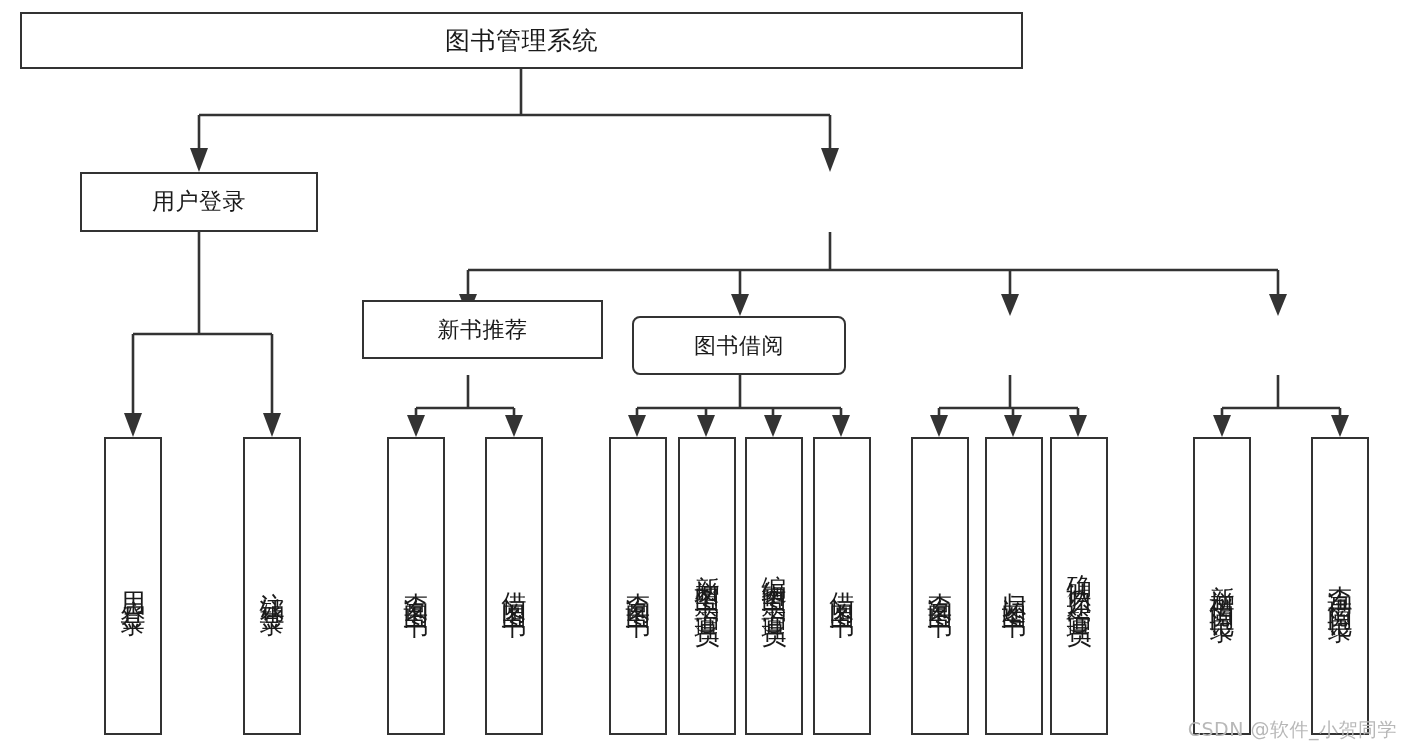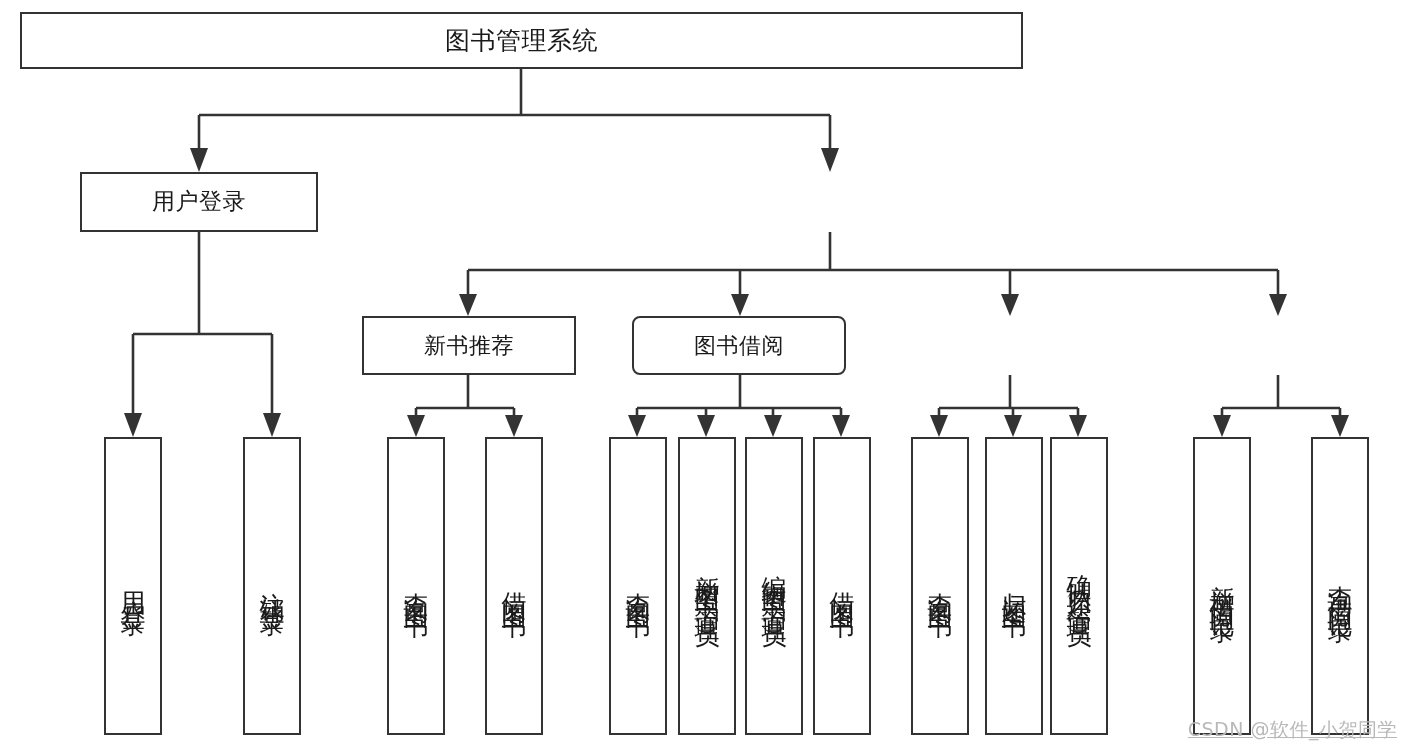--- a/index.html
+++ b/index.html
@@ -79,21 +79,20 @@
   #watermark{
     position:absolute;
     right:8px;
     bottom:4px;
     font-size:19px;
     color:#b8b8b8;
     letter-spacing:0.5px;
     z-index:5;
     white-space:nowrap;
     font-family:"DejaVu Sans","Liberation Sans",sans-serif;
-    text-decoration:underline;
   }
 </style>
 </head>
 <body>
 
 <div id="canvas">
 
   <svg id="wires" viewBox="0 0 1405 747" width="1405" height="747" xmlns="http://www.w3.org/2000/svg">
 
     <g>
@@ -171,21 +170,21 @@
   </svg>
 
   <div class="node root" style="left:20px; top:12px; width:1003px; height:57px;">
     <span class="label">图书管理系统</span>
   </div>
 
   <div class="node l2" style="left:80px; top:172px; width:238px; height:60px;">
     <span class="label">用户登录</span>
   </div>
 
-  <div class="node l3" style="left:362px; top:316px; width:214px; height:59px;">
+  <div class="node l3" style="left:362px; top:300px; width:241px; height:59px;">
     <span class="label">新书推荐</span>
   </div>
   <div class="node l3" style="left:632px; top:316px; width:214px; height:59px;border-radius:8px;">
     <span class="label">图书借阅</span>
   </div>
 
   <div class="node leaf" style="left:104px; top:437px; width:58px; height:298px;">
     <span class="label">用户登录</span>
   </div>
   <div class="node leaf" style="left:243px; top:437px; width:58px; height:298px;">

